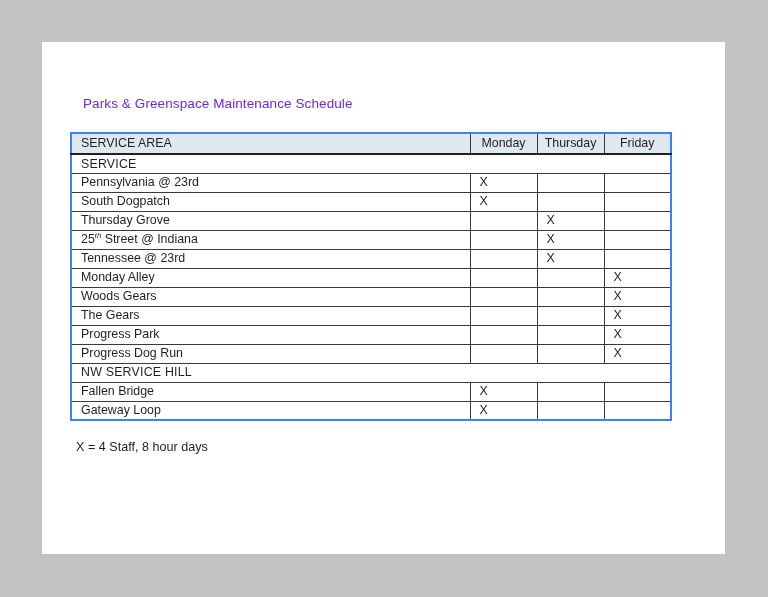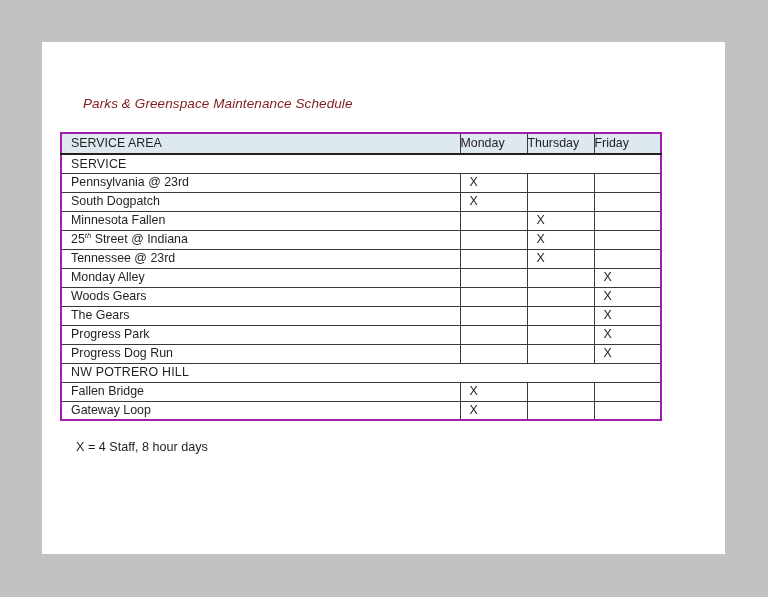--- a/index.html
+++ b/index.html
@@ -19,33 +19,32 @@
     top: 42px;
     width: 683px;
     height: 512px;
     background: #ffffff;
   }
   #doc-title {
     position: absolute;
     left: 41px;
     top: 54px;
     font-size: 13.5px;
-    color: #7f1d1d;
+    color: #6d28d9;
     letter-spacing: 0.1px;
     white-space: nowrap;
-    font-style: italic;
   }
   #schedule-table {
     position: absolute;
-    left: 18px;
+    left: 28px;
     top: 90px;
     width: 600px;
     border-collapse: collapse;
     table-layout: fixed;
-    border: 2px solid #a21caf;
+    border: 2px solid #3b82f6;
   }
   #schedule-table col.c-area   { width: 399px; }
   #schedule-table col.c-day    { width: 67px; }
   #schedule-table col.c-day-l  { width: 67px; }
   #schedule-table th,
   #schedule-table td {
     border: 1px solid #3a3a3a;
     height: 19px;
     padding: 0 0 0 9px;
     font-size: 12.4px;
@@ -55,20 +54,21 @@
     text-align: left;
     font-weight: normal;
     box-sizing: border-box;
   }
   #schedule-table thead th {
     background: #dde8ef;
     border-bottom: 2px solid #231f20;
     height: 21px;
   }
   #schedule-table thead th.day-head {
+    text-align: center;
     padding: 0;
   }
   #schedule-table th.area-head {
     font-weight: normal;
   }
   tr.section-row td {
     font-weight: bold;
     border-top: 2px solid #231f20;
     border-bottom: 2px solid #231f20;
     height: 21px;
@@ -127,21 +127,21 @@
           <td class="mark"></td>
           <td class="mark"></td>
         </tr>
         <tr>
           <td>South Dogpatch</td>
           <td class="mark">X</td>
           <td class="mark"></td>
           <td class="mark"></td>
         </tr>
         <tr>
-          <td>Minnesota Fallen</td>
+          <td>Thursday Grove</td>
           <td class="mark"></td>
           <td class="mark">X</td>
           <td class="mark"></td>
         </tr>
         <tr>
           <td>25<sup>th</sup> Street @ Indiana</td>
           <td class="mark"></td>
           <td class="mark">X</td>
           <td class="mark"></td>
         </tr>
@@ -175,21 +175,21 @@
           <td class="mark"></td>
           <td class="mark">X</td>
         </tr>
         <tr>
           <td>Progress Dog Run</td>
           <td class="mark"></td>
           <td class="mark"></td>
           <td class="mark">X</td>
         </tr>
         <tr class="section-row">
-          <td colspan="4">NW POTRERO HILL</td>
+          <td colspan="4">NW SERVICE HILL</td>
         </tr>
         <tr>
           <td>Fallen Bridge</td>
           <td class="mark">X</td>
           <td class="mark"></td>
           <td class="mark"></td>
         </tr>
         <tr>
           <td>Gateway Loop</td>
           <td class="mark">X</td>

